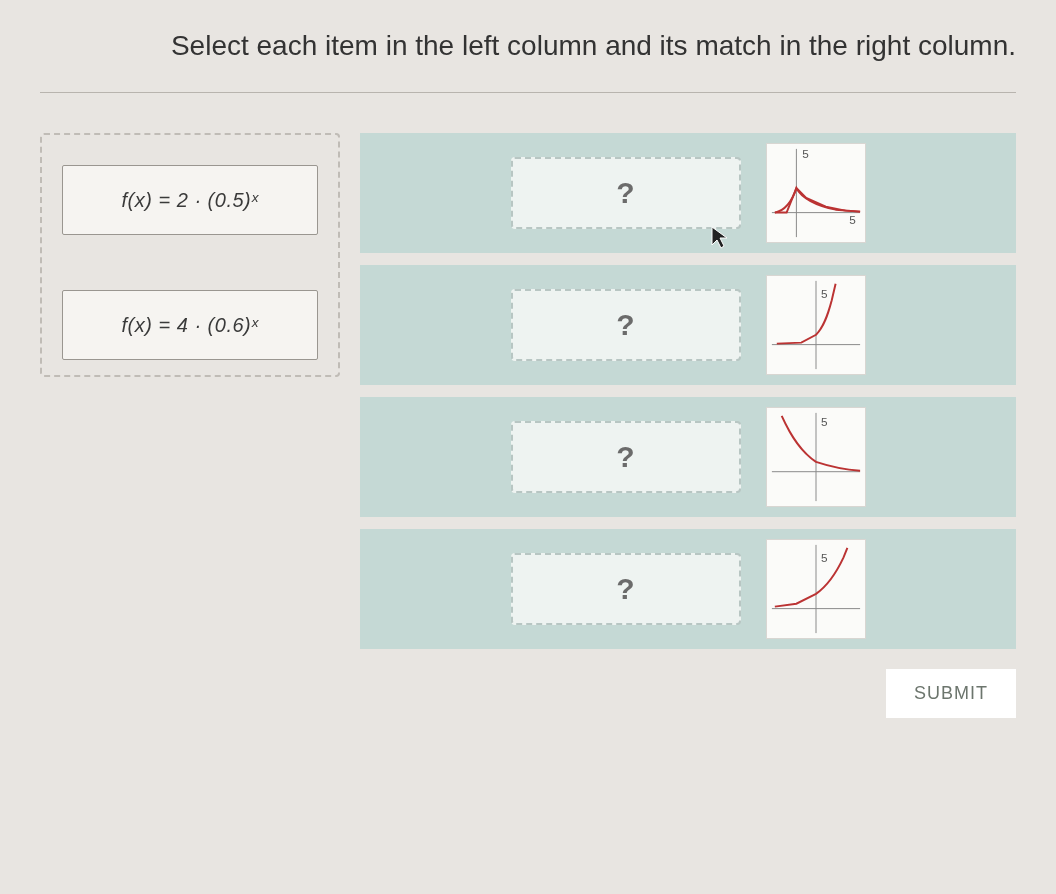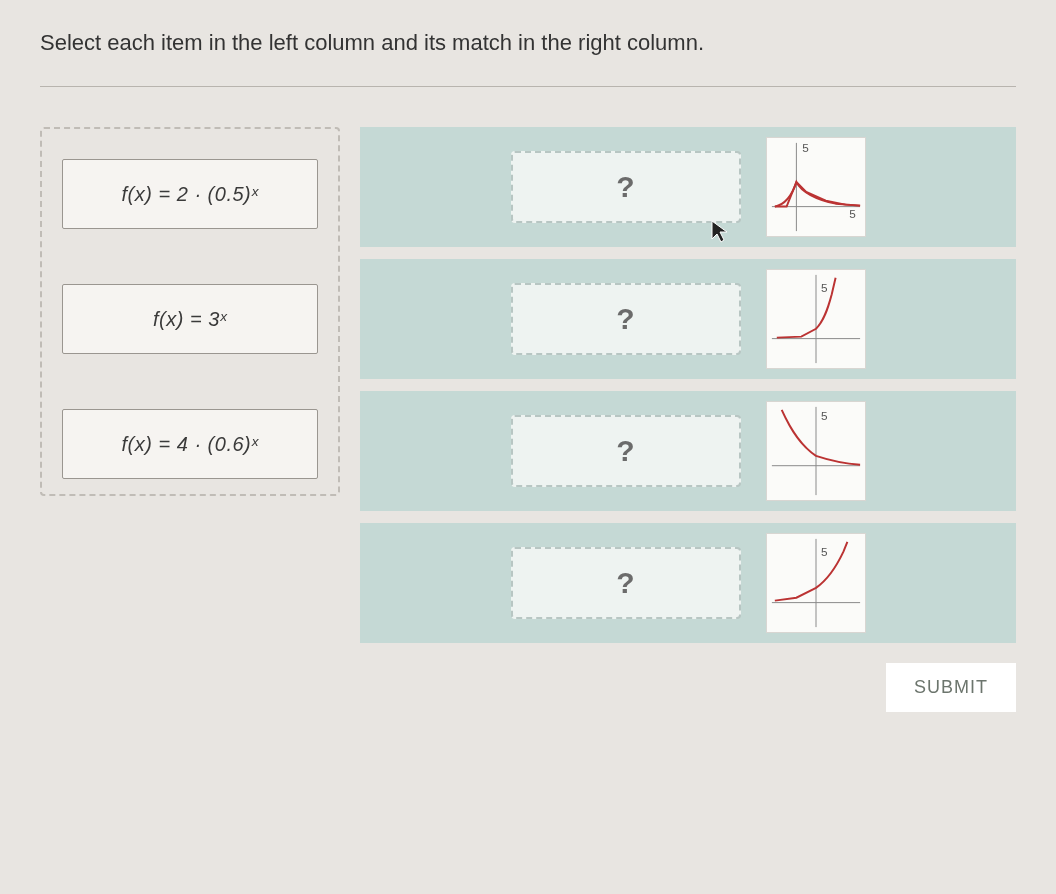--- a/index.html
+++ b/index.html
@@ -5,23 +5,24 @@
   * { box-sizing: border-box; margin: 0; padding: 0; }
   body {
     width: 1056px;
     height: 894px;
     background: #e8e5e1;
     font-family: Arial, Helvetica, sans-serif;
     padding: 20px 40px;
     color: #3a3a3a;
   }
   .instruction {
-    font-size: 22px;
+    font-size: 28px;
     color: #333;
     padding: 10px 0 30px 0;
+    text-align: right;
   }
   hr.divider {
     border: none;
     border-top: 1px solid #b8b4ae;
     margin-bottom: 40px;
   }
   .content-wrap {
     display: flex;
     gap: 20px;
     align-items: flex-start;
@@ -115,23 +116,20 @@
 <div class="instruction">Select each item in the left column and its match in the right column.</div>
 <hr class="divider">
 
 <div class="content-wrap">
 
   <div class="left-column">
     <div class="formula-box">
       <span class="form">f(x) = 2 · (0.5)ˣ</span>
     </div>
     <div class="formula-box">
-      <span class="form">f(x) = 3ˣ</span>
-    </div>
-    <div class="formula-box">
       <span class="form">f(x) = 4 · (0.6)ˣ</span>
     </div>
   </div>
 
   <div class="right-column">
 
     <div class="match-row">
       <div class="drop-target">?</div>
       <div class="graph-box">
         <svg viewBox="0 0 100 100">

